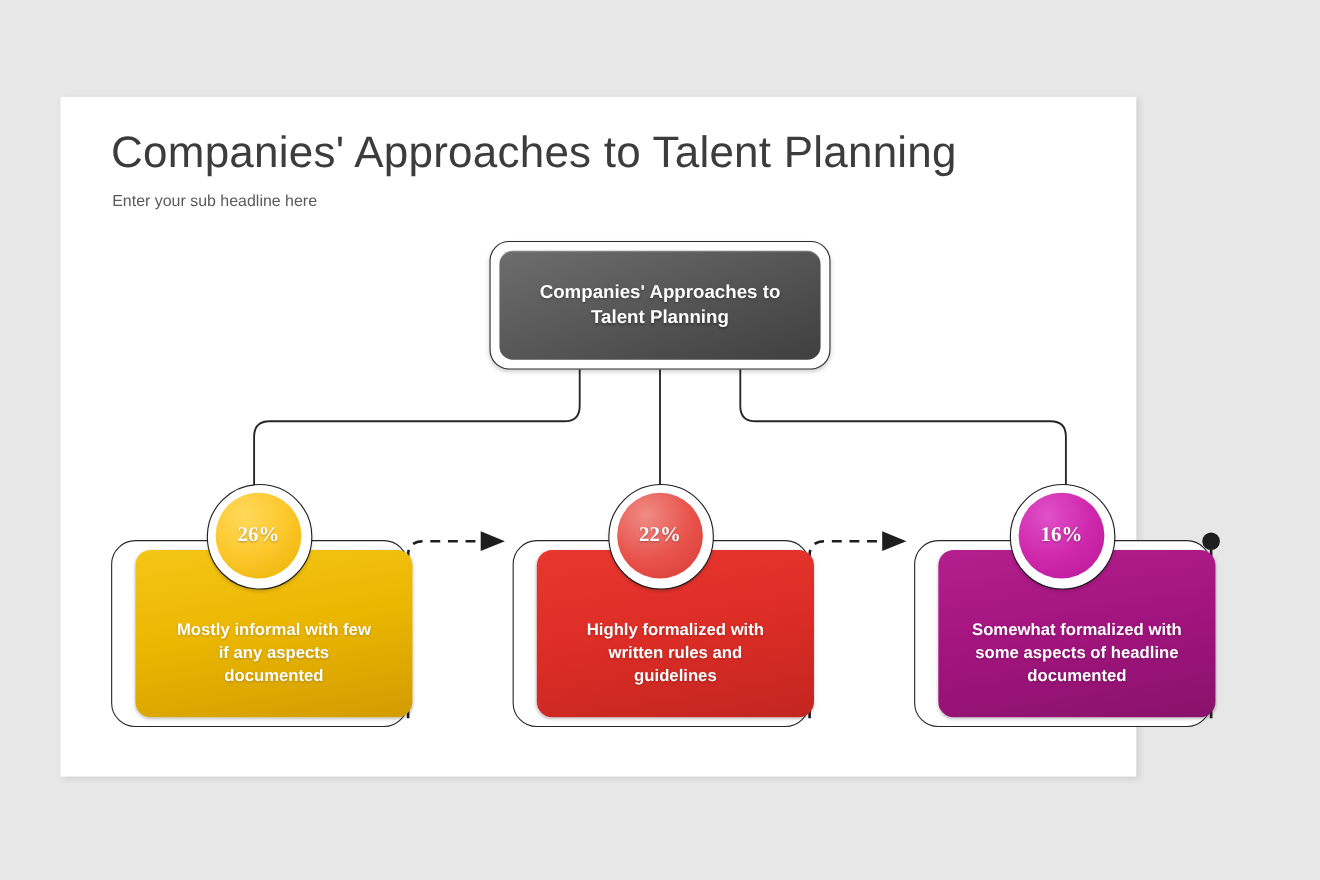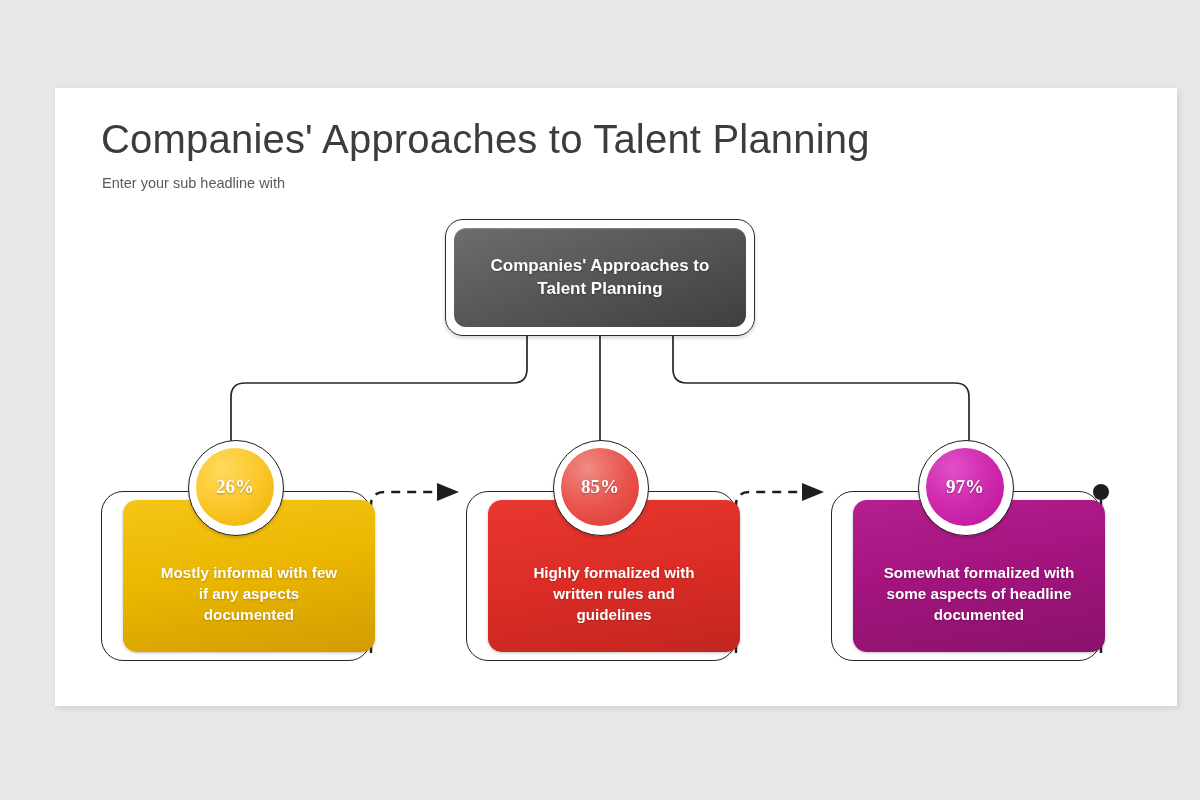--- a/index.html
+++ b/index.html
@@ -17,21 +17,21 @@
     width: 1200px;
     height: 800px;
     background: #e7e7e7;
   }
 
   
   #slide {
     position: absolute;
     left: 55px;
     top: 88px;
-    width: 1122px;
+    width: 978px;
     height: 618px;
     background: #ffffff;
     box-shadow: 2px 2px 6px rgba(0,0,0,0.10);
   }
 
   
   #title {
     position: absolute;
     left: 46px;
     top: 29px;
@@ -169,21 +169,21 @@
   .c-purple .card-body  { background: linear-gradient(170deg,#b51f8f 0%, #a4147f 45%, #89126b 100%); }
   .c-purple .bubble-inner { background: radial-gradient(circle at 34% 26%, #e050c8 0%, #cf28ad 50%, #b8179a 100%); }
 </style>
 </head>
 <body>
 
 <div id="stage">
   <div id="slide">
 
     <h1 id="title">Companies' Approaches to Talent Planning</h1>
-    <div id="subtitle">Enter your sub headline with</div>
+    <div id="subtitle">Enter your sub headline here</div>
 
     <svg id="wires" viewBox="0 0 1092 618">
 
       <path d="M 472 248 L 472 281 Q 472 295 458 295 L 190 295 Q 176 295 176 309 L 176 355" fill="none" stroke="#262626" stroke-width="1.7"></path>
 
       <path d="M 545 248 L 545 355" fill="none" stroke="#262626" stroke-width="1.7"></path>
 
       <path d="M 618 248 L 618 281 Q 618 295 632 295 L 900 295 Q 914 295 914 309 L 914 355" fill="none" stroke="#262626" stroke-width="1.7"></path>
 
       <path d="M 316 565 L 316 417 Q 316 404 330 404 L 384 404" fill="none" stroke="#1e1e1e" stroke-width="2.4" stroke-dasharray="9 7"></path>
@@ -219,33 +219,33 @@
 
     <div class="card-group c-red" style="left:411px; top:403px;">
       <div class="card-frame"></div>
       <div class="card-body">
         <span class="card-text">Highly formalized with
 written rules and
 guidelines</span>
       </div>
       <div class="bubble">
         <div class="bubble-inner">
-          <span class="bubble-pct">85%</span>
+          <span class="bubble-pct">22%</span>
         </div>
       </div>
     </div>
 
     <div class="card-group c-purple" style="left:776px; top:403px;">
       <div class="card-frame"></div>
       <div class="card-body">
         <span class="card-text">Somewhat formalized with
 some aspects of headline
 documented</span>
       </div>
       <div class="bubble">
         <div class="bubble-inner">
-          <span class="bubble-pct">97%</span>
+          <span class="bubble-pct">16%</span>
         </div>
       </div>
     </div>
 
   </div>
 </div>
 
 </body></html>

